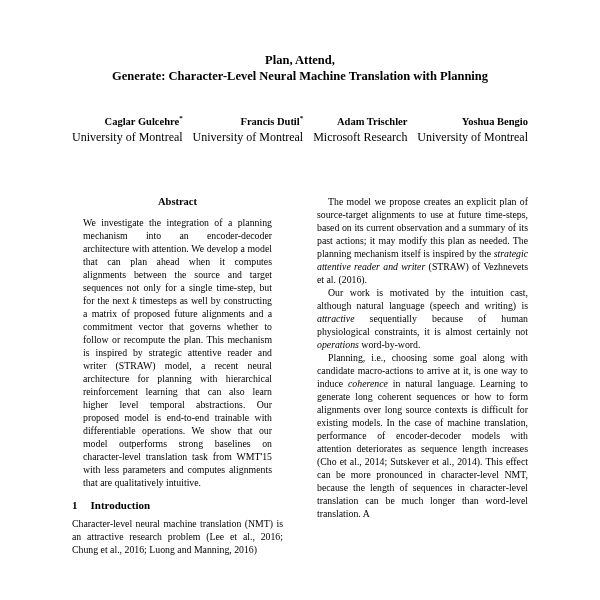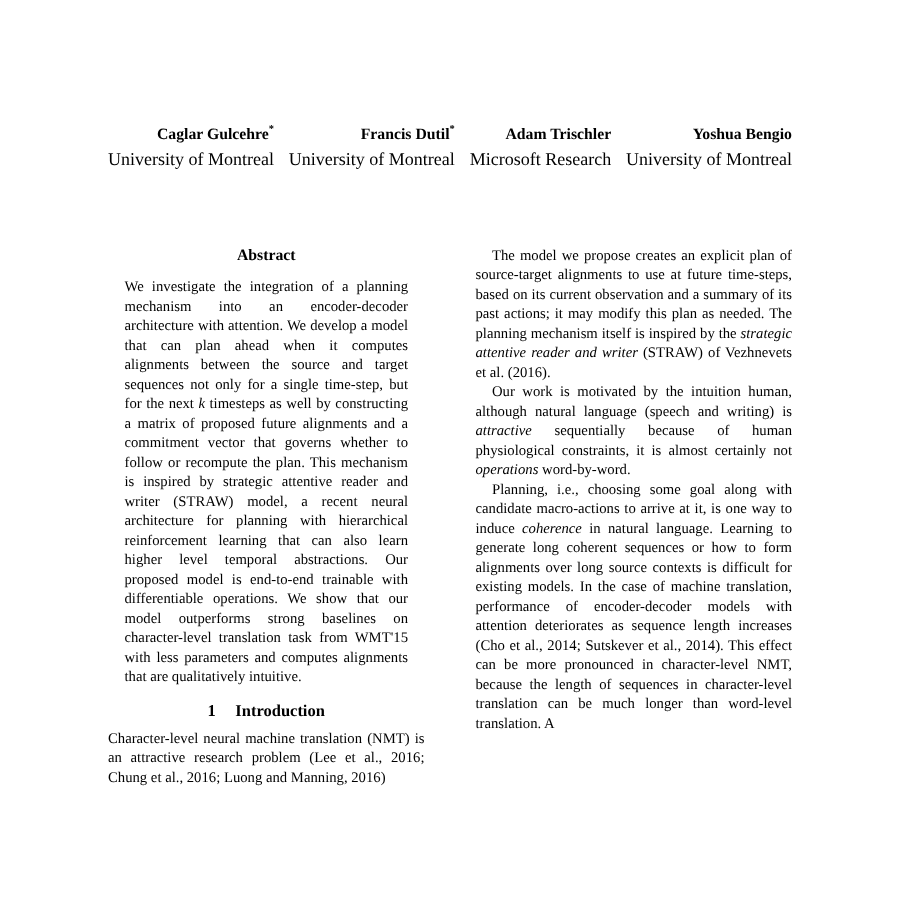--- a/index.html
+++ b/index.html
@@ -21,32 +21,36 @@
   .author .name { font-weight: bold; font-size: 10.5px; line-height: 12px; }
   .author .name sup { font-size: 7px; }
   .author .affil { font-size: 12px; line-height: 12px; margin-top: 3px; }
 
   .columns { display: flex; gap: 34px; margin-top: 52px; }
   .col { flex: 1; min-width: 0; font-size: 9.8px; line-height: 13px; text-align: justify; }
 
   .abstract-heading { text-align: center; font-weight: bold; font-size: 10.5px; margin-bottom: 8px; }
   .abstract-body { padding: 0 11px; }
 
-  .section-heading { font-weight: bold; font-size: 11px; margin: 10px 0 5px 0; text-align: center; }
+  .section-heading { font-weight: bold; font-size: 11px; margin: 10px 0 5px 0; text-align: left; }
   .section-number { margin-right: 13px; }
 
   p { margin: 0; }
   p.indent { text-indent: 11px; }
   .it { font-style: italic; }
 </style>
 </head>
 <body>
 
 <div class="page">
 
+  <div class="title">
+    <div>Plan, Attend,</div>
+    <div>Generate: Character-Level Neural Machine Translation with Planning</div>
+  </div>
 
   <div class="authors">
     <div class="author">
       <div class="name"><span>Caglar Gulcehre</span><sup>*</sup></div>
       <div class="affil">University of Montreal</div>
     </div>
     <div class="author">
       <div class="name"><span>Francis Dutil</span><sup>*</sup></div>
       <div class="affil">University of Montreal</div>
     </div>
@@ -66,18 +70,18 @@
       <div class="abstract-heading">Abstract</div>
       <div class="abstract-body"><span>We investigate the integration of a planning mechanism into an encoder-decoder architecture with attention. We develop a model that can plan ahead when it computes alignments between the source and target sequences not only for a single time-step, but for the next </span><span class="it">k</span><span> timesteps as well by constructing a matrix of proposed future alignments and a commitment vector that governs whether to follow or recompute the plan. This mechanism is inspired by strategic attentive reader and writer (STRAW) model, a recent neural architecture for planning with hierarchical reinforcement learning that can also learn higher level temporal abstractions. Our proposed model is end-to-end trainable with differentiable operations. We show that our model outperforms strong baselines on character-level translation task from WMT'15 with less parameters and computes alignments that are qualitatively intuitive.</span></div>
       <div class="section-heading">
         <span class="section-number">1</span><span>Introduction</span>
       </div>
       <p>Character-level neural machine translation (NMT) is an attractive research problem (Lee et al., 2016; Chung et al., 2016; Luong and Manning, 2016)</p>
     </div>
 
     <div class="col">
       <p class="indent"><span>The model we propose creates an explicit plan of source-target alignments to use at future time-steps, based on its current observation and a summary of its past actions; it may modify this plan as needed. The planning mechanism itself is inspired by the </span><span class="it">strategic attentive reader and writer</span><span> (STRAW) of Vezhnevets et al. (2016).</span></p>
-      <p class="indent"><span>Our work is motivated by the intuition human, although natural language (speech and writing) is </span><span class="it">attractive</span><span> sequentially because of human physiological constraints, it is almost certainly not </span><span class="it">operations</span><span> word-by-word.</span></p>
+      <p class="indent"><span>Our work is motivated by the intuition cast, although natural language (speech and writing) is </span><span class="it">attractive</span><span> sequentially because of human physiological constraints, it is almost certainly not </span><span class="it">operations</span><span> word-by-word.</span></p>
       <p class="indent"><span>Planning, i.e., choosing some goal along with candidate macro-actions to arrive at it, is one way to induce </span><span class="it">coherence</span><span> in natural language. Learning to generate long coherent sequences or how to form alignments over long source contexts is difficult for existing models. In the case of machine translation, performance of encoder-decoder models with attention deteriorates as sequence length increases (Cho et al., 2014; Sutskever et al., 2014). This effect can be more pronounced in character-level NMT, because the length of sequences in character-level translation can be much longer than word-level translation. A</span></p>
     </div>
 
   </div>
 </div>
 
 </body></html>

